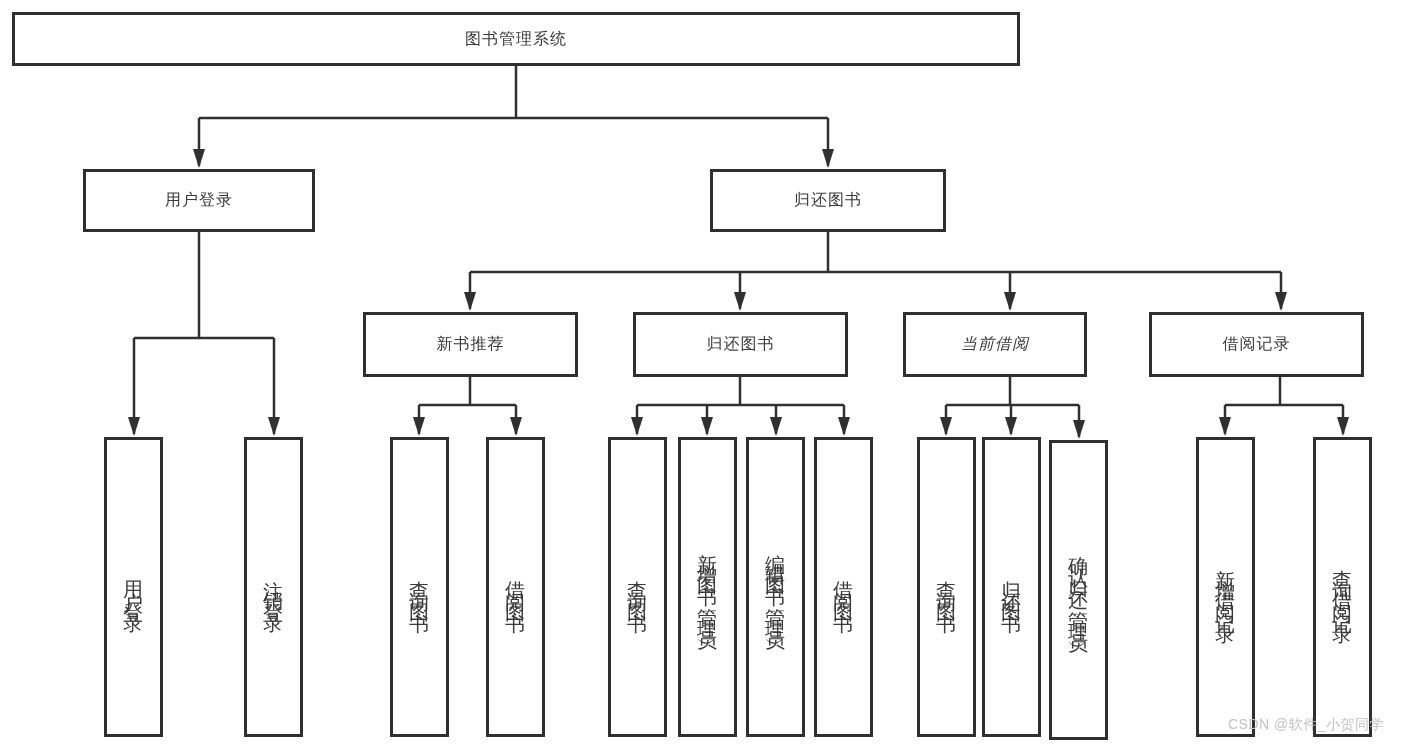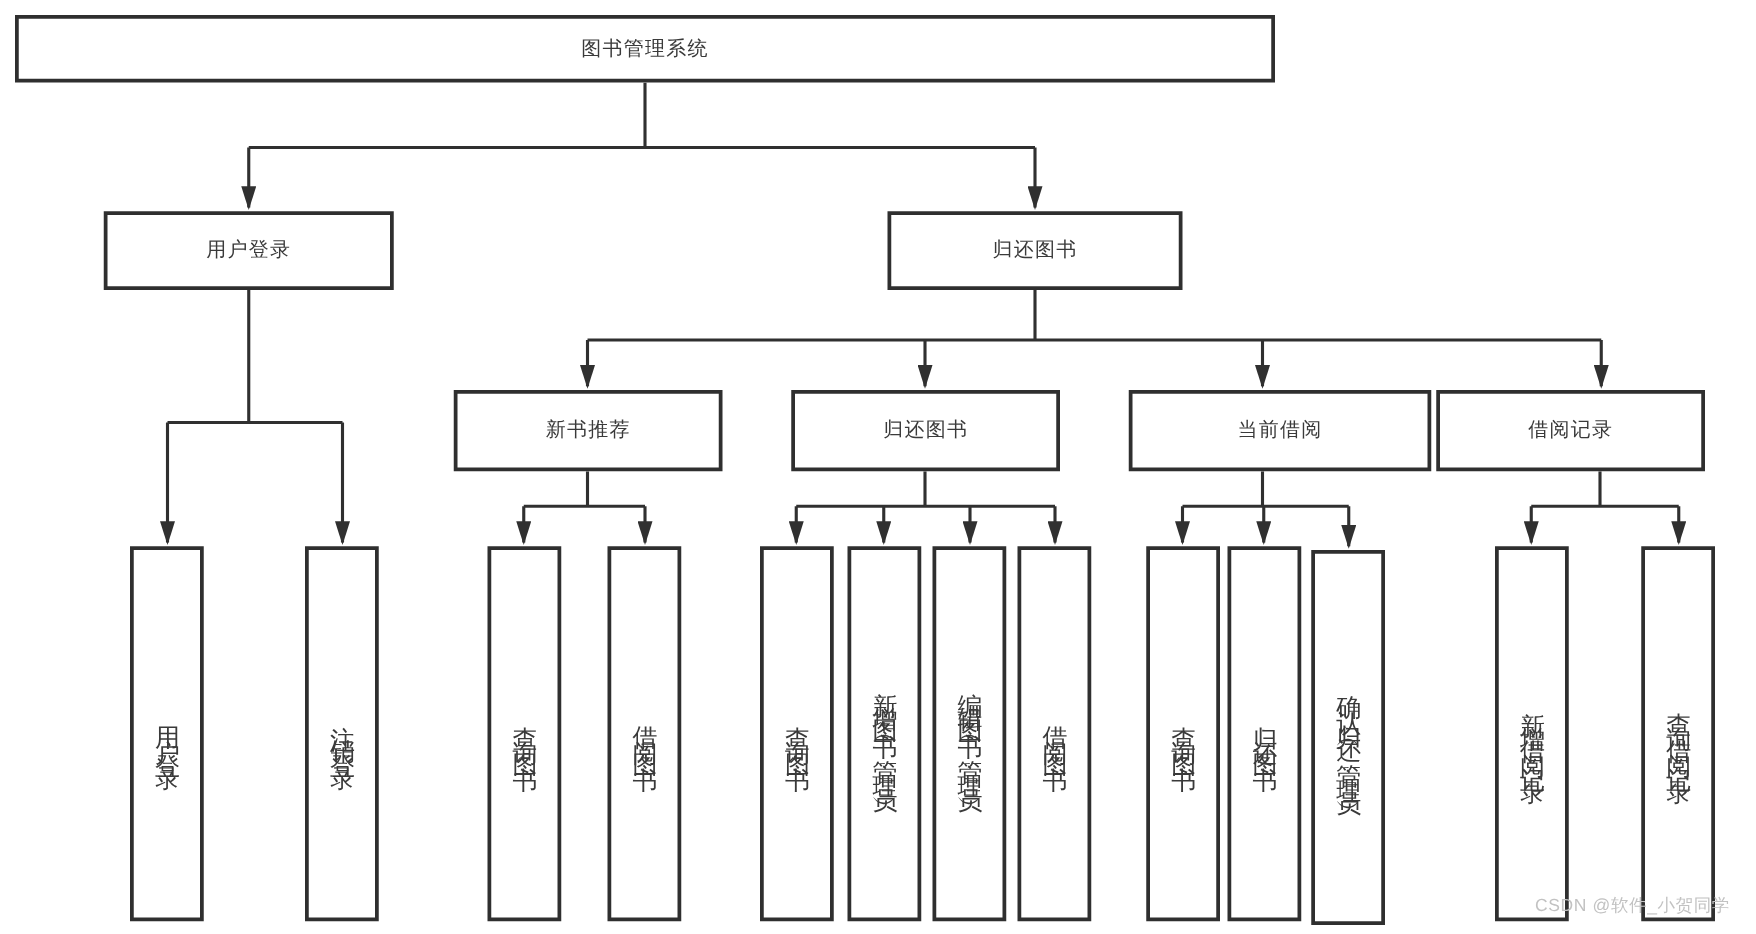--- a/index.html
+++ b/index.html
@@ -104,21 +104,21 @@
     <line class="flow" x1="1343" y1="405" x2="1343" y2="434" marker-end="url(#arrow)"></line>
   </svg>
 
   <div class="node" style="left:12px; top:12px; width:1008px; height:54px;">图书管理系统</div>
 
   <div class="node" style="left:83px; top:169px; width:232px; height:63px;">用户登录</div>
   <div class="node" style="left:710px; top:169px; width:236px; height:63px;">归还图书</div>
 
   <div class="node" style="left:363px; top:312px; width:215px; height:65px;">新书推荐</div>
   <div class="node" style="left:633px; top:312px; width:215px; height:65px;">归还图书</div>
-  <div class="node" style="left:903px; top:312px; width:242px; height:65px;">当前借阅</div>
+  <div class="node" style="left:903px; top:312px; width:184px; height:65px;font-style:italic;">当前借阅</div>
   <div class="node" style="left:1149px; top:312px; width:215px; height:65px;">借阅记录</div>
 
   <div class="node vnode" style="left:104px; top:437px; width:59px; height:300px;">用户登录</div>
   <div class="node vnode" style="left:244px; top:437px; width:59px; height:300px;">注销登录</div>
 
   <div class="node vnode" style="left:390px; top:437px; width:59px; height:300px;">查询图书</div>
   <div class="node vnode" style="left:486px; top:437px; width:59px; height:300px;">借阅图书</div>
 
   <div class="node vnode" style="left:608px; top:437px; width:59px; height:300px;">查询图书</div>
   <div class="node vnode" style="left:678px; top:437px; width:59px; height:300px;">新增图书（管理员）</div>

